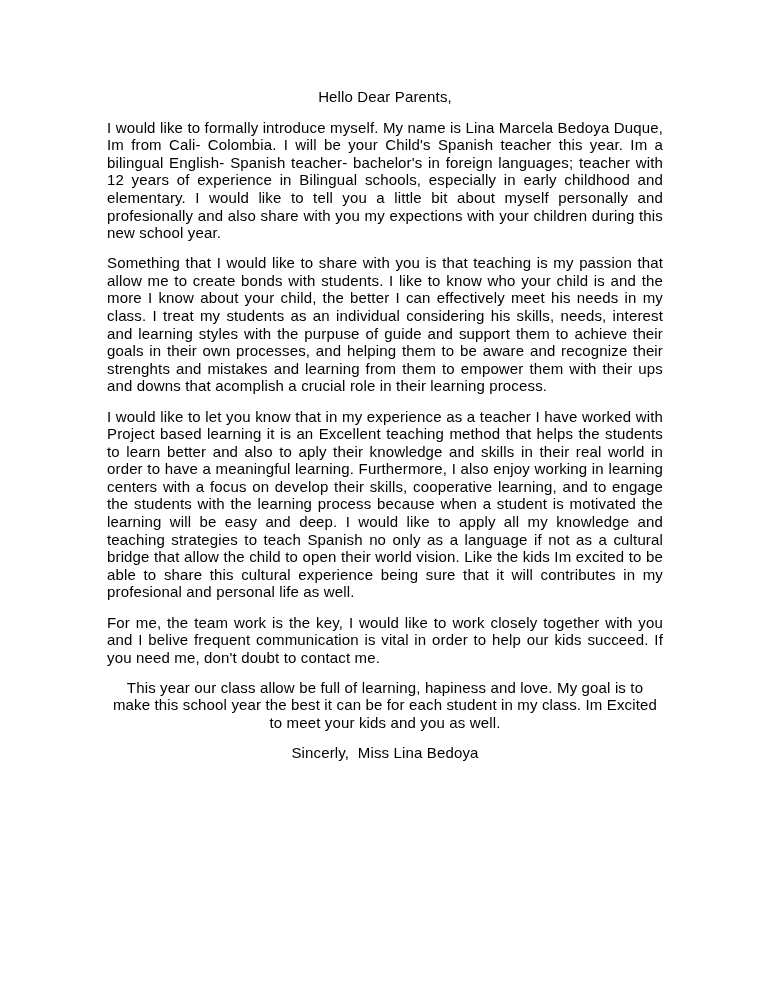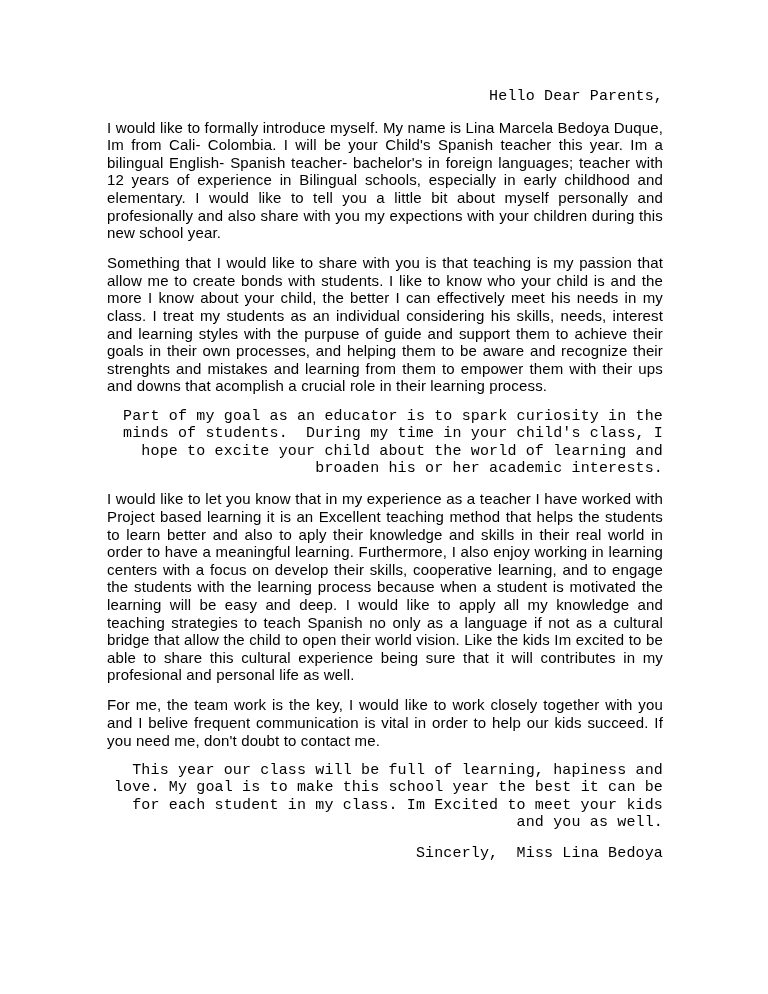--- a/index.html
+++ b/index.html
@@ -34,22 +34,21 @@
     font-size: 15px;
     line-height: 17.6px;
     color: #000000;
     text-align: justify;
     text-justify: inter-word;
     white-space: pre-wrap;
     word-spacing: 0px;
     letter-spacing: 0.01em;
   }
   .para.left {
-    text-align: right;
-    font-family: Liberation Mono, monospace;
+    text-align: center;
   }
   .para.salutation {
     margin-bottom: 13px;
   }
   .para.signature {
     margin-bottom: 0;
   }
   .para:last-child {
     margin-bottom: 8px;
   }
@@ -60,24 +59,23 @@
 <div class="page">
   <div class="letter-body">
 
     <p class="para left salutation">Hello Dear Parents,</p>
 
     <p class="para">I would like to formally introduce myself. My name is Lina Marcela Bedoya Duque, Im from Cali- Colombia. I will be your Child's Spanish teacher this year. Im a bilingual English- Spanish teacher- bachelor's in foreign languages; teacher with 12 years of experience in Bilingual schools, especially in early childhood and elementary. I would like to tell you a little bit about myself personally and profesionally and also share with you my expections with your children during this new school year.</p>
 
 
     <p class="para">Something that I would like to share with you is that teaching is my passion that allow me to create bonds with students. I like to know who your child is and the more I know about your child, the better I can effectively meet his needs in my class. I treat my students as an individual considering his skills, needs, interest and learning styles with the purpuse of guide and support them to achieve their goals in their own processes, and helping them to be aware and recognize their strenghts and mistakes and learning from them to empower them with their ups and downs that acomplish a crucial role in their learning process.</p>
 
-    <p class="para left">Part of my goal as an educator is to spark curiosity in the minds of students.  During my time in your child's class, I hope to excite your child about the world of learning and broaden his or her academic interests.</p>
 
     <p class="para">I would like to let you know that in my experience as a teacher I have worked with Project based learning it is an Excellent teaching method that helps the students to learn better and also to aply their knowledge and skills in their real world in order to have a meaningful learning. Furthermore, I also enjoy working in learning centers with a focus on develop their skills, cooperative learning, and to engage the students with the learning process because when a student is motivated the learning will be easy and deep. I would like to apply all my knowledge and teaching strategies to teach Spanish no only as a language if not as a cultural bridge that allow the child to open their world vision. Like the kids Im excited to be able to share this cultural experience being sure that it will contributes in my profesional and personal life as well.</p>
 
     <p class="para">For me, the team work is the key, I would like to work closely together with you and I belive frequent communication is vital in order to help our kids succeed. If you need me, don't doubt to contact me.</p>
 
-    <p class="para left">This year our class will be full of learning, hapiness and love. My goal is to make this school year the best it can be for each student in my class. Im Excited to meet your kids and you as well.</p>
+    <p class="para left">This year our class allow be full of learning, hapiness and love. My goal is to make this school year the best it can be for each student in my class. Im Excited to meet your kids and you as well.</p>
 
     <p class="para left signature">Sincerly,  Miss Lina Bedoya</p>
 
   </div>
 </div>
 
 </body></html>

